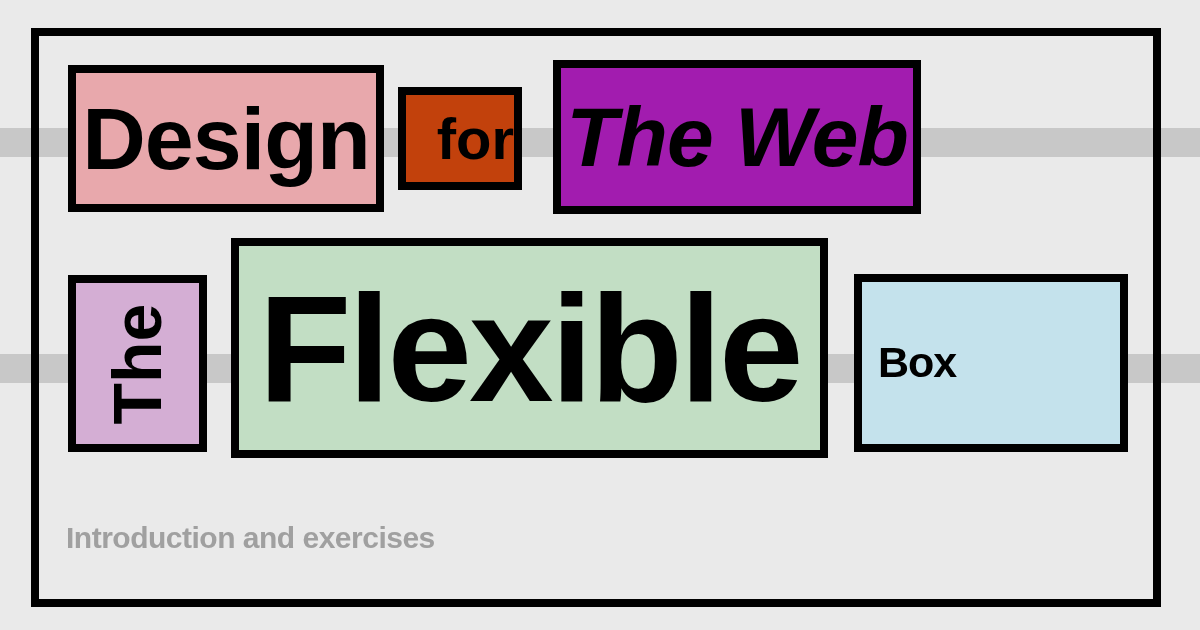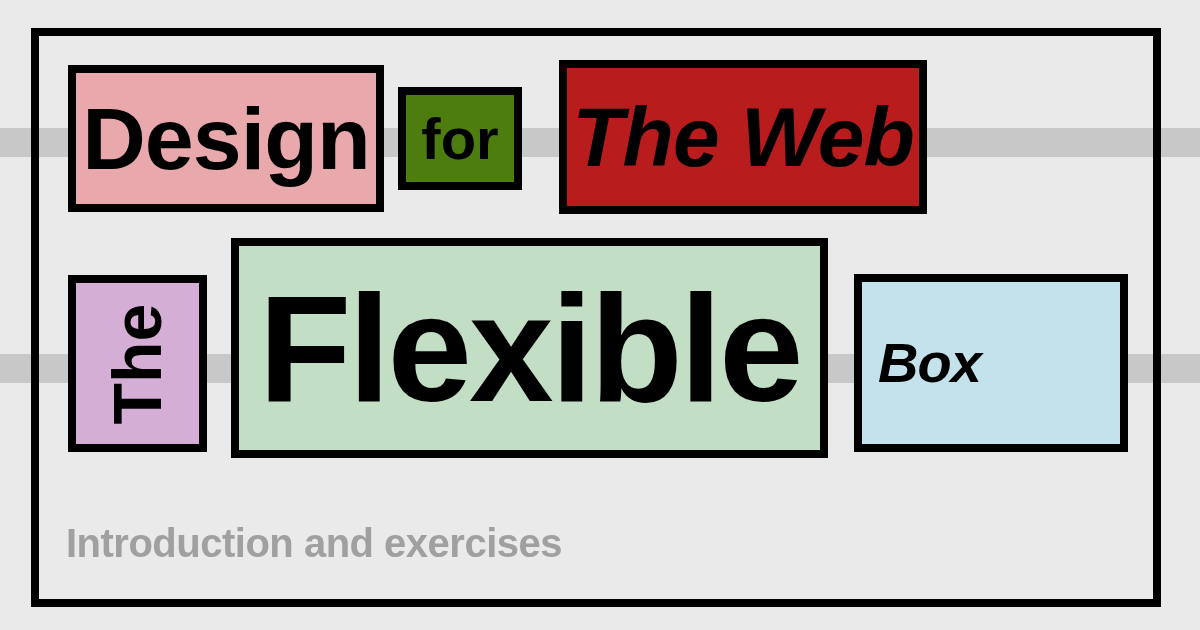--- a/index.html
+++ b/index.html
@@ -58,32 +58,32 @@
     left: 68px;  top: 65px;
     width: 316px; height: 147px;
     background: #E8A8AC;
     font-size: 88px;
     letter-spacing: -1px;
   }
 
   #box-for {
     left: 398px; top: 87px;
     width: 124px; height: 103px;
-    background: #4d7c0f;
+    background: #c2410c;
     font-size: 58px;
+    justify-content: flex-end;
   }
 
   #box-theweb {
     left: 553px; top: 60px;
     width: 368px; height: 154px;
-    background: #b91c1c;
+    background: #a21caf;
     font-size: 84px;
     font-style: italic;
     letter-spacing: -1px;
-    margin-left: 6px;
   }
 
   #box-the {
     left: 68px;  top: 275px;
     width: 139px; height: 177px;
     background: #D4AED4;
     font-size: 68px;
   }
   #box-the .vertical-text {
     transform: rotate(-90deg);
@@ -96,38 +96,37 @@
     width: 597px; height: 220px;
     background: #C2DEC4;
     font-size: 152px;
     letter-spacing: -3px;
   }
 
   #box-boxmodel {
     left: 854px; top: 274px;
     width: 274px; height: 178px;
     background: #C4E2EC;
-    font-size: 56px;
+    font-size: 43px;
     letter-spacing: -1px;
     justify-content: flex-start;
     padding-left: 16px;
     line-height: 1.02;
     white-space: normal;
     text-align: right;
-    font-style: italic;
   }
   #box-boxmodel .stack { display: block; }
   #box-boxmodel .stack span { display: block; }
 
   #subtitle {
     position: absolute;
     left: 66px;
     top: 523px;
     z-index: 3;
-    font-size: 40px;
+    font-size: 30px;
     font-weight: bold;
     color: #A0A0A0;
     letter-spacing: -0.5px;
     line-height: 1;
   }
 </style>
 </head>
 <body>
 
 <div id="canvas">

